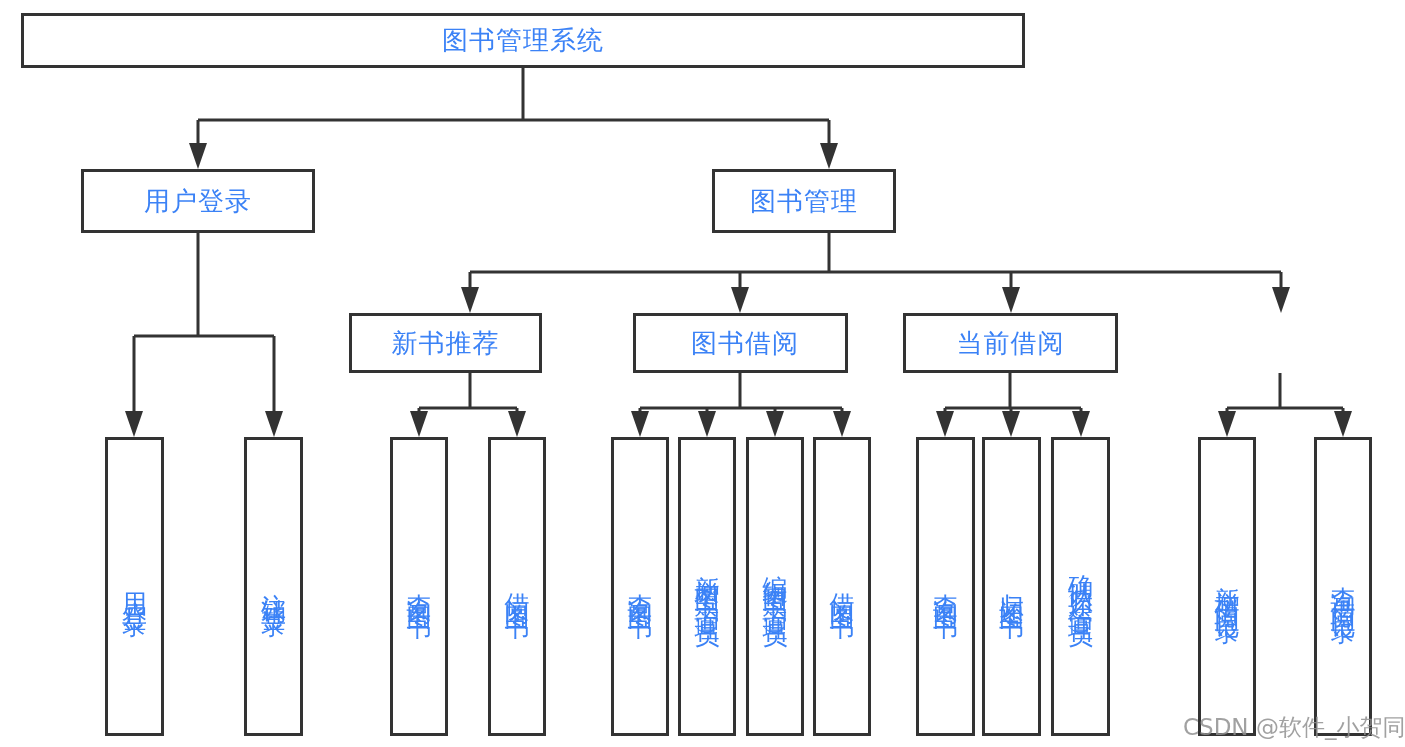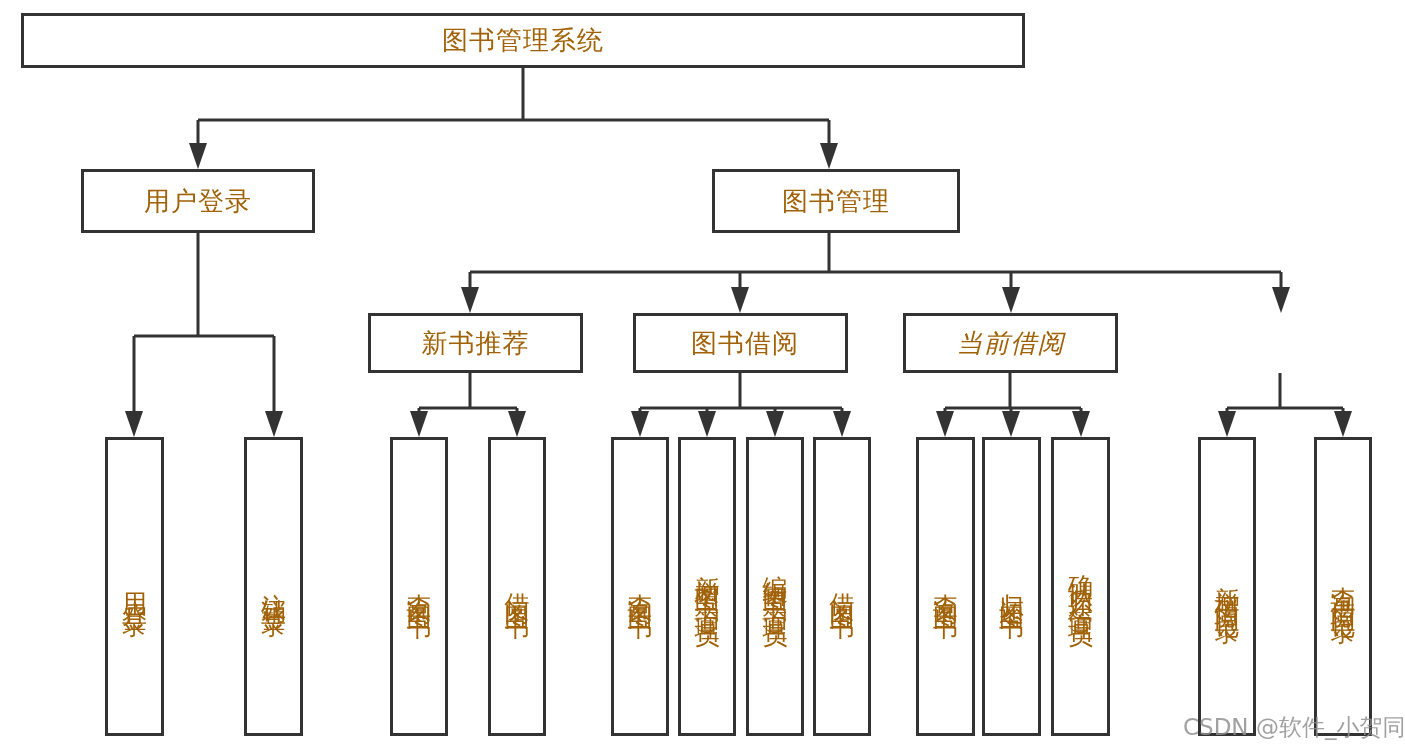--- a/index.html
+++ b/index.html
@@ -34,21 +34,21 @@
     stroke: none;
   }
   .node {
     position: absolute;
     box-sizing: border-box;
     border: 3px solid #333333;
     background: #ffffff;
     display: flex;
     align-items: center;
     justify-content: center;
-    color: #a16207;
+    color: #3b82f6;
   }
   .hbox {
     font-size: 26px;
     letter-spacing: 1px;
     white-space: nowrap;
   }
   .vbox {
     font-size: 25px;
   }
   .vbox .vtext {
@@ -123,31 +123,31 @@
     </g>
   </svg>
 
   <div class="node hbox" style="left:21px; top:13px; width:1004px; height:55px;">
     <span>图书管理系统</span>
   </div>
 
   <div class="node hbox" style="left:81px; top:169px; width:234px; height:64px;">
     <span>用户登录</span>
   </div>
-  <div class="node hbox" style="left:712px; top:169px; width:248px; height:64px;">
+  <div class="node hbox" style="left:712px; top:169px; width:184px; height:64px;">
     <span>图书管理</span>
   </div>
 
-  <div class="node hbox" style="left:368px; top:313px; width:215px; height:60px;">
+  <div class="node hbox" style="left:349px; top:313px; width:193px; height:60px;">
     <span>新书推荐</span>
   </div>
   <div class="node hbox" style="left:633px; top:313px; width:215px; height:60px;padding-left:9px;">
     <span>图书借阅</span>
   </div>
-  <div class="node hbox" style="left:903px; top:313px; width:215px; height:60px;font-style:italic;">
+  <div class="node hbox" style="left:903px; top:313px; width:215px; height:60px;">
     <span>当前借阅</span>
   </div>
 
   <div class="node vbox" style="left:105px; top:437px; width:59px; height:299px;">
     <span class="vtext">用户登录</span>
   </div>
   <div class="node vbox" style="left:244px; top:437px; width:59px; height:299px;">
     <span class="vtext">注销登录</span>
   </div>
 

